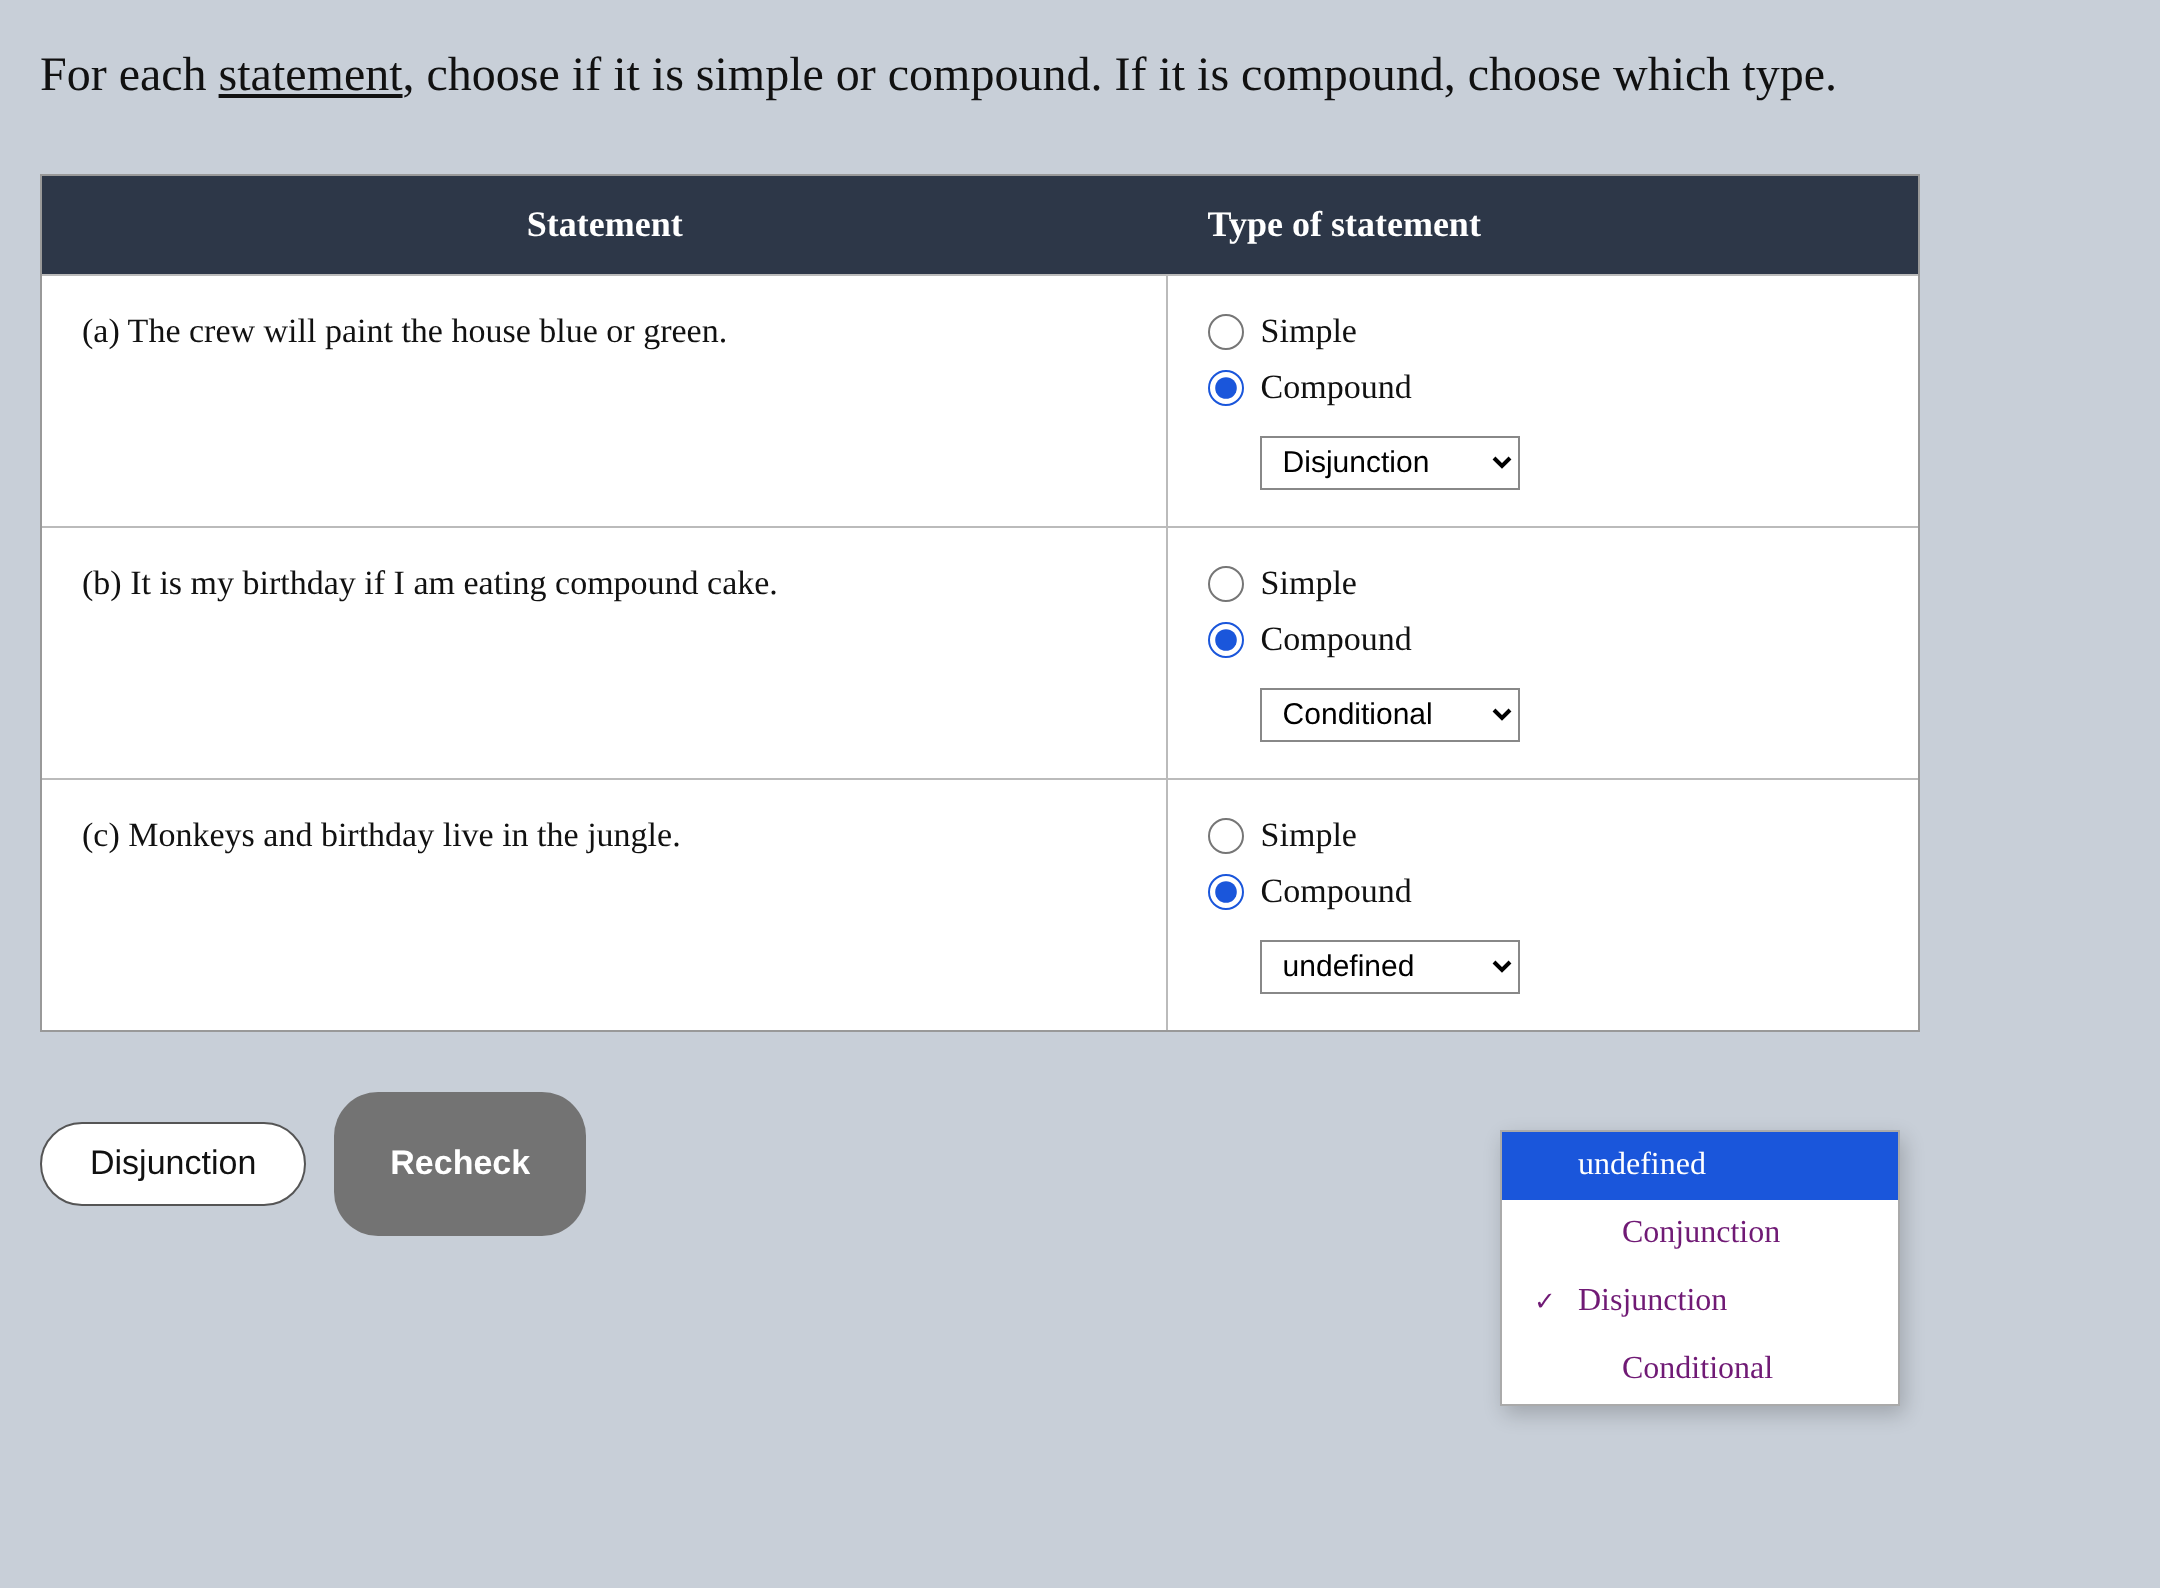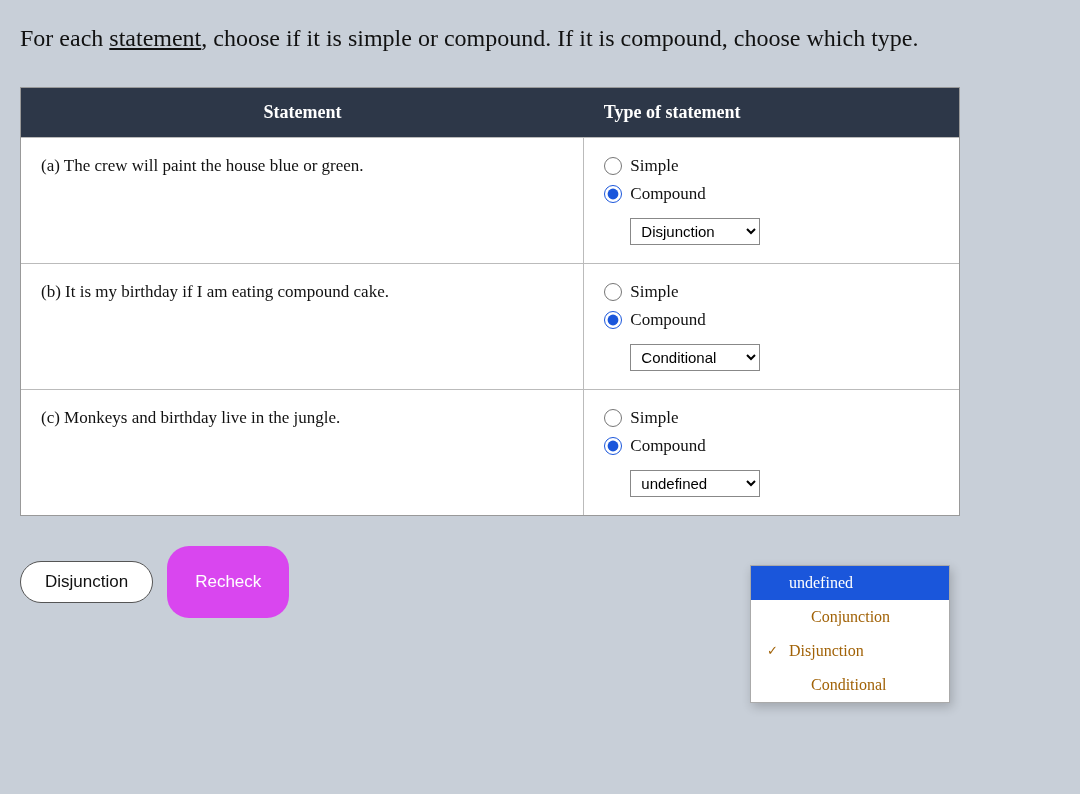--- a/index.html
+++ b/index.html
@@ -97,45 +97,45 @@
     .btn-explanation {
       background: #fff;
       border: 1.5px solid #555;
       border-radius: 22px;
       padding: 10px 24px;
       font-size: 17px;
       cursor: pointer;
       color: #111;
     }
     .btn-recheck {
-      background: #d946ef;
+      background: #737373;
       border: none;
       border-radius: 22px;
       padding: 26px 28px;
       font-size: 17px;
       cursor: pointer;
       color: #fff;
-      font-weight: normal;
+      font-weight: bold;
     }
     
     .dropdown-overlay {
       position: absolute;
       background: #fff;
       border: 1px solid #aaa;
       box-shadow: 2px 4px 10px rgba(0,0,0,0.2);
       width: 200px;
       z-index: 100;
       font-size: 16px;
       right: 130px;
       top: 565px;
     }
     .dropdown-overlay .drop-item {
       padding: 8px 16px;
       cursor: pointer;
-      color: #a16207;
+      color: #701a75;
       display: flex;
       align-items: center;
       gap: 6px;
     }
     .dropdown-overlay .drop-item.selected {
       background: #1a56db;
       color: #fff;
     }
     .dropdown-overlay .drop-item.has-check::before {
       content: '✓';

